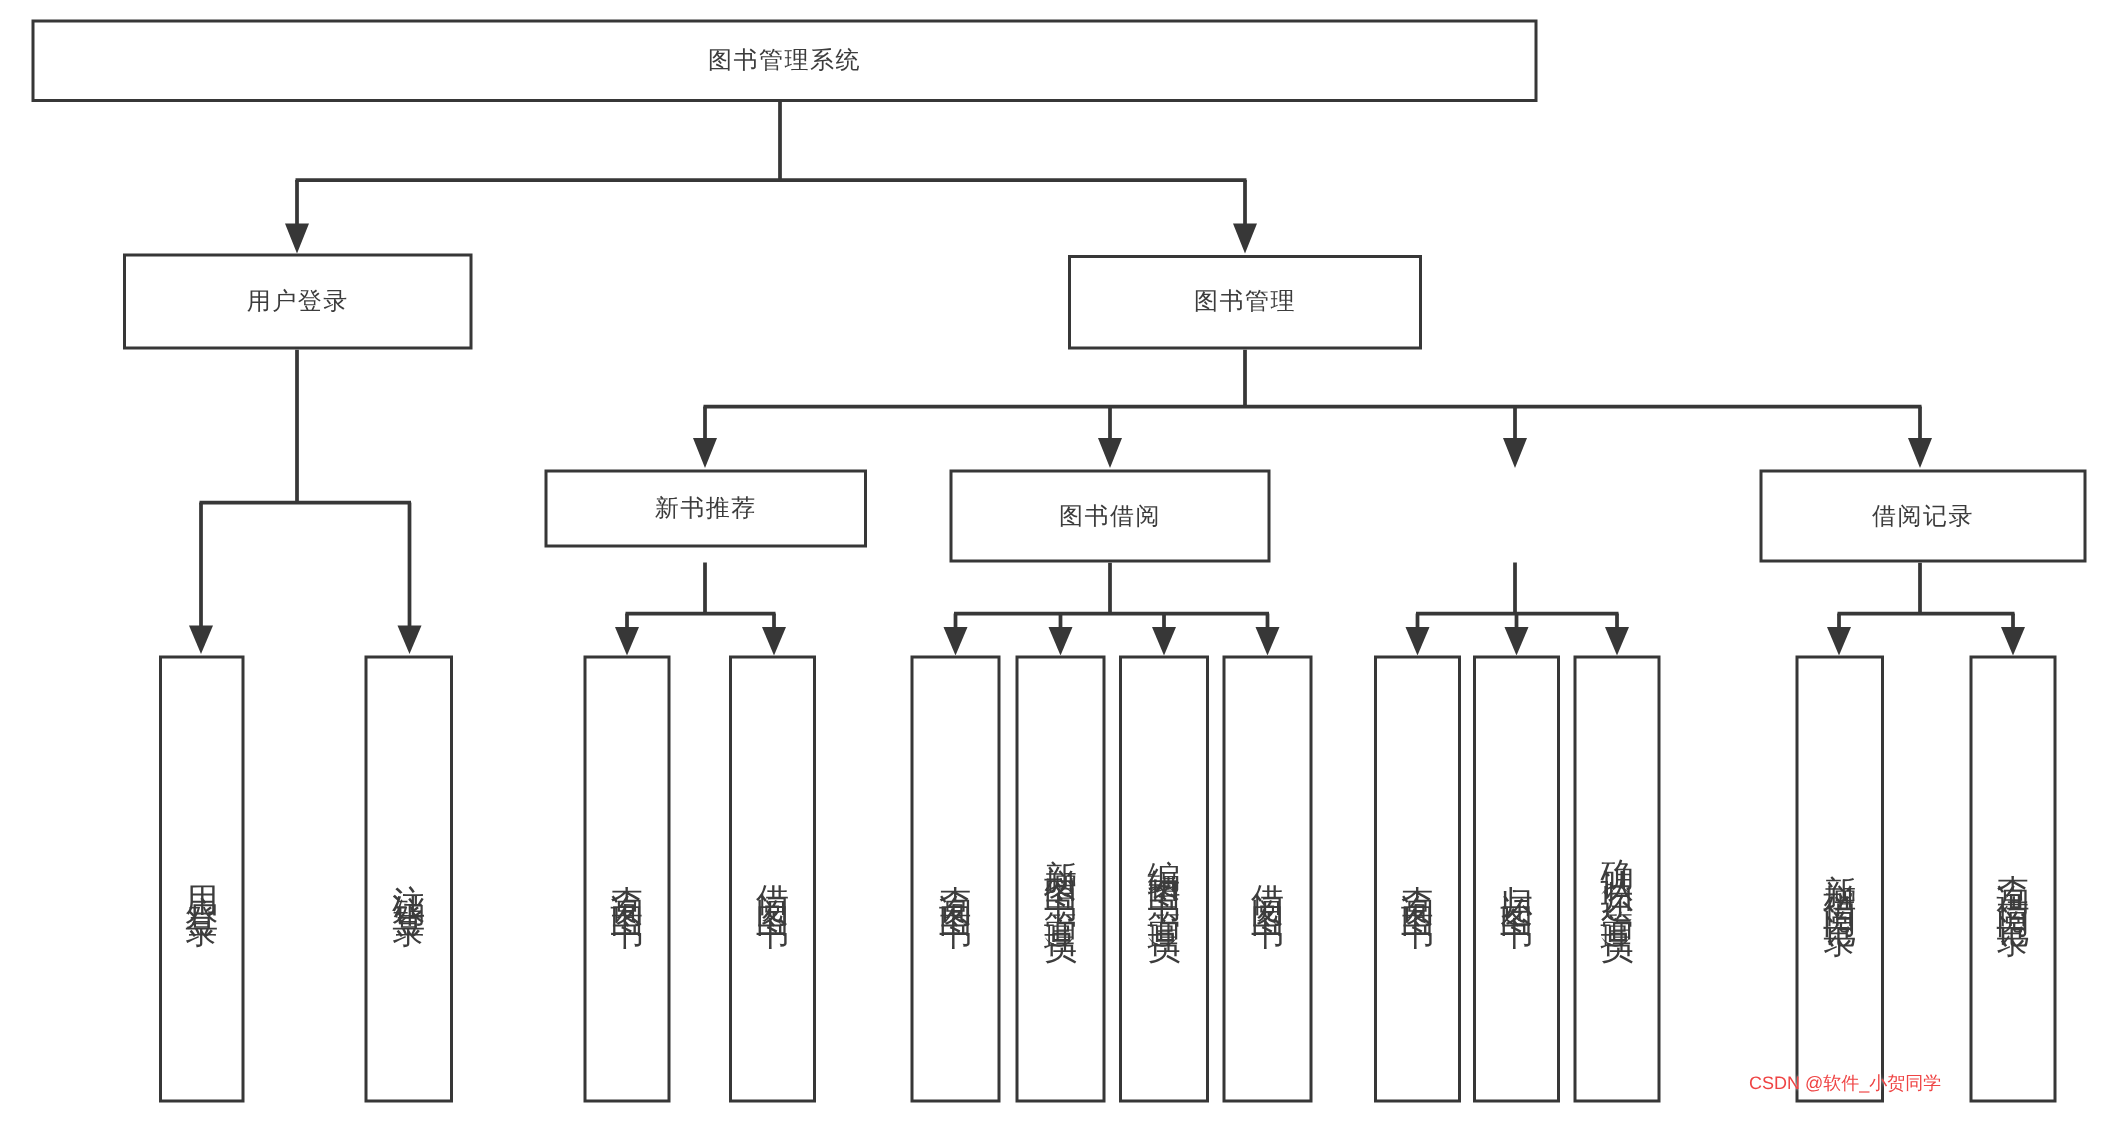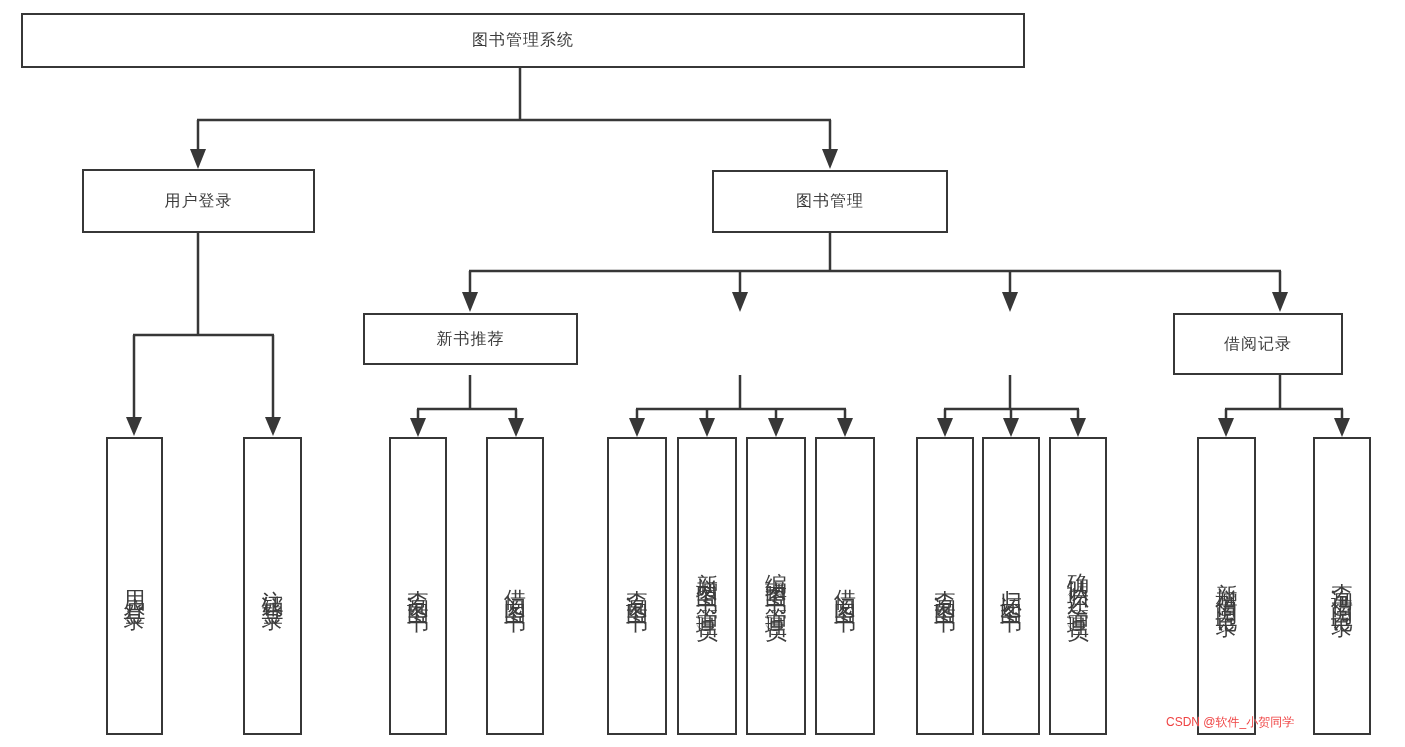--- a/index.html
+++ b/index.html
@@ -137,21 +137,24 @@
   <div class="node hbox" style="left:82px; top:169px; width:233px; height:64px;">
     <span>用户登录</span>
   </div>
   <div class="node hbox" style="left:712px; top:170px; width:236px; height:63px;">
     <span>图书管理</span>
   </div>
 
   <div class="node hbox" style="left:363px; top:313px; width:215px; height:52px;">
     <span>新书推荐</span>
   </div>
-  <div class="node hbox" style="left:1173px; top:313px; width:170px; height:62px;">
+  <div class="node hbox" style="left:633px; top:313px; width:214px; height:62px;">
+    <span>图书借阅</span>
+  </div>
+  <div class="node hbox" style="left:1173px; top:313px; width:218px; height:62px;">
     <span>借阅记录</span>
   </div>
 
   <div class="node vbox" style="left:106px; width:57px;">
     <span class="vtext">用户登录</span>
   </div>
   <div class="node vbox" style="left:243px; width:59px;">
     <span class="vtext">注销登录</span>
   </div>
 

